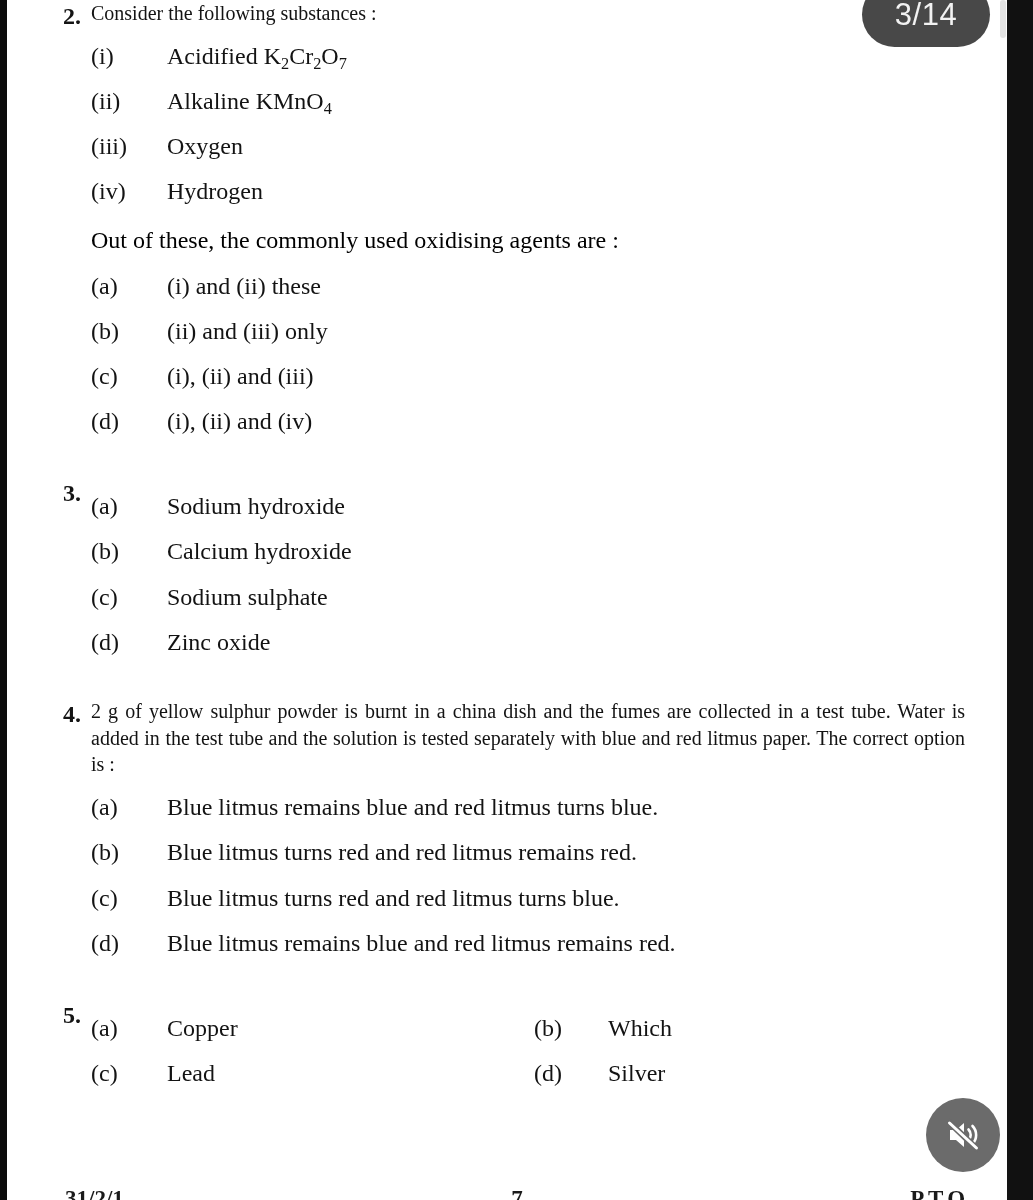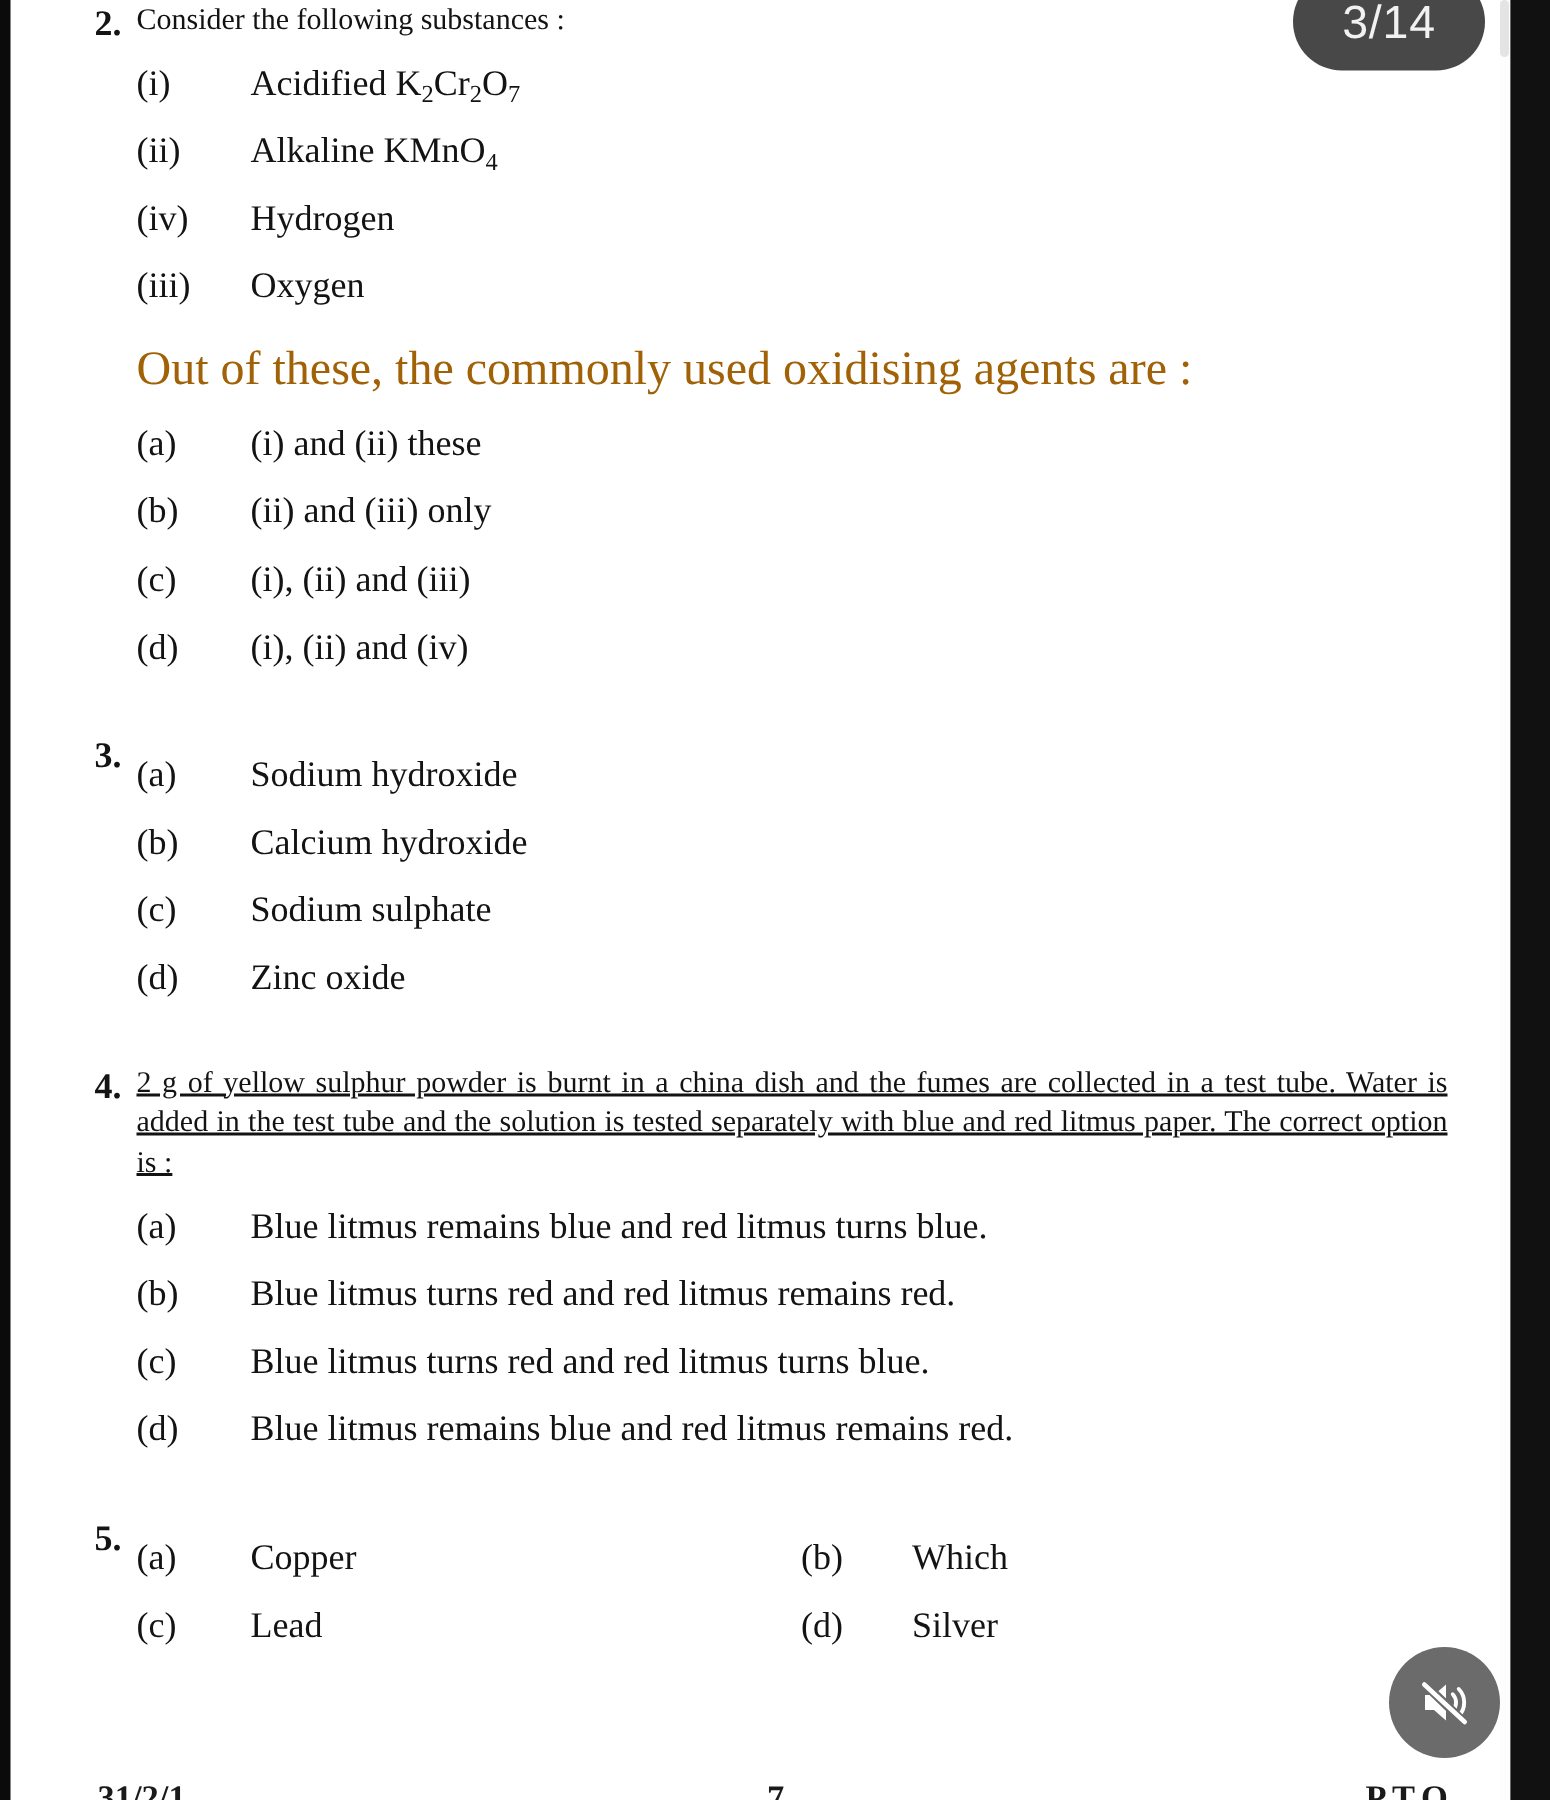--- a/index.html
+++ b/index.html
@@ -93,21 +93,20 @@
   .q-stem {
     font-size: 20px;
     line-height: 1.34;
     color: #131313;
   }
 
   .q-stem.justified {
     text-align: justify;
     text-align-last: left;
     padding-right: 12px;
-    text-decoration: underline;
   }
 
   
   .sub-list { margin-top: 6px; }
 
   .sub-item {
     display: flex;
     align-items: baseline;
     font-size: 24px;
     line-height: 1.34;
@@ -116,23 +115,23 @@
   }
 
   .sub-marker {
     width: 76px;
     flex: 0 0 76px;
   }
 
   .sub-text { flex: 1 1 auto; }
 
   .lead-line {
-    font-size: 32px;
+    font-size: 24px;
     line-height: 1.34;
-    color: #a16207;
+    color: #000000;
     margin-top: 17px;
   }
 
   
   .options { margin-top: 8px; }
 
   .option {
     display: flex;
     align-items: baseline;
     font-size: 24px;
@@ -254,27 +253,27 @@
               <span class="sub-marker">(i)</span>
               <span class="sub-text"><span>Acidified K</span><sub>2</sub><span>Cr</span><sub>2</sub><span>O</span><sub>7</sub></span>
             </div>
 
             <div class="sub-item">
               <span class="sub-marker">(ii)</span>
               <span class="sub-text"><span>Alkaline KMnO</span><sub>4</sub></span>
             </div>
 
             <div class="sub-item">
+              <span class="sub-marker">(iii)</span>
+              <span class="sub-text">Oxygen</span>
+            </div>
+
+            <div class="sub-item">
               <span class="sub-marker">(iv)</span>
               <span class="sub-text">Hydrogen</span>
-            </div>
-
-            <div class="sub-item">
-              <span class="sub-marker">(iii)</span>
-              <span class="sub-text">Oxygen</span>
             </div>
 
           </div>
 
           <div class="lead-line">Out of these, the commonly used oxidising agents are :</div>
 
           <div class="options">
             <div class="option">
               <span class="opt-marker">(a)</span>
               <span class="opt-text">(i) and (ii) these</span>

